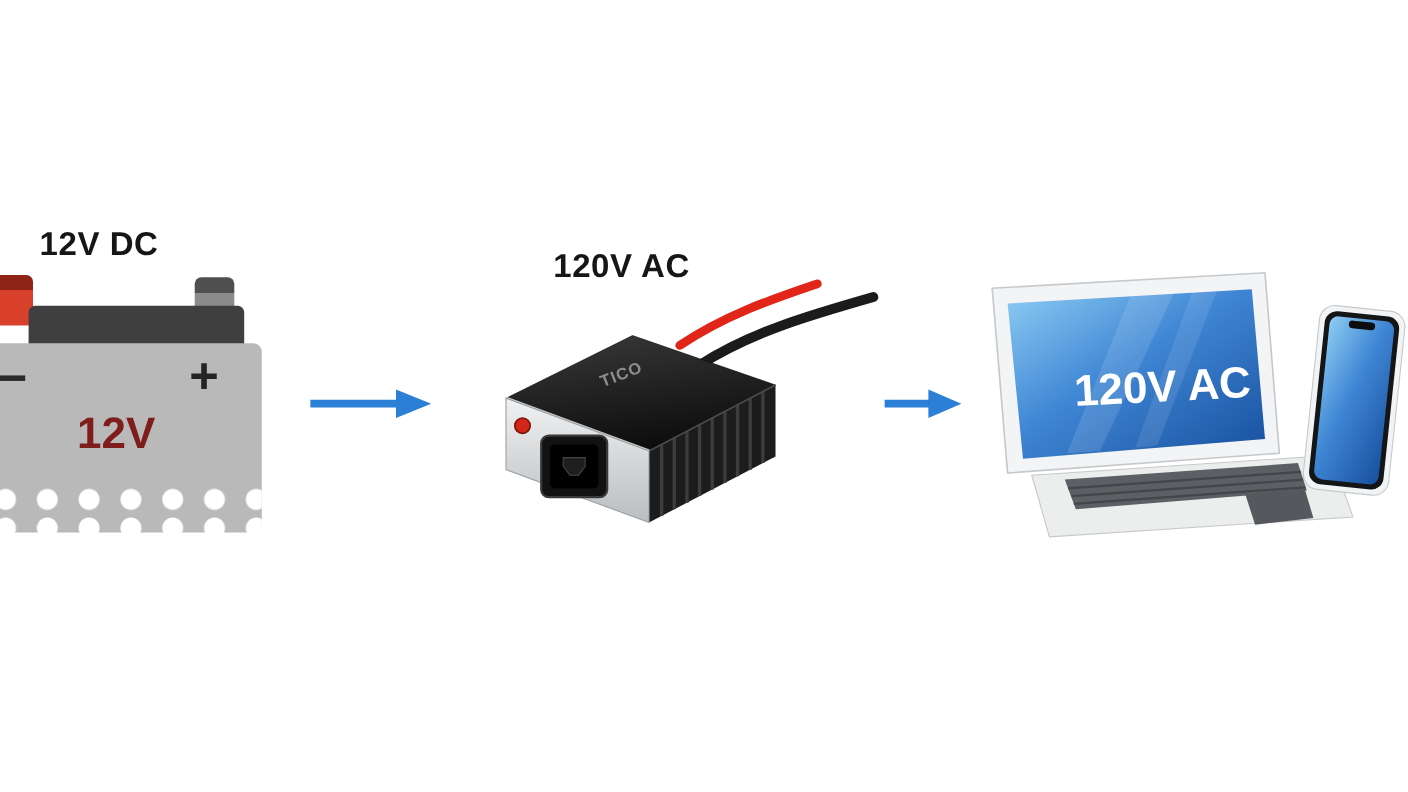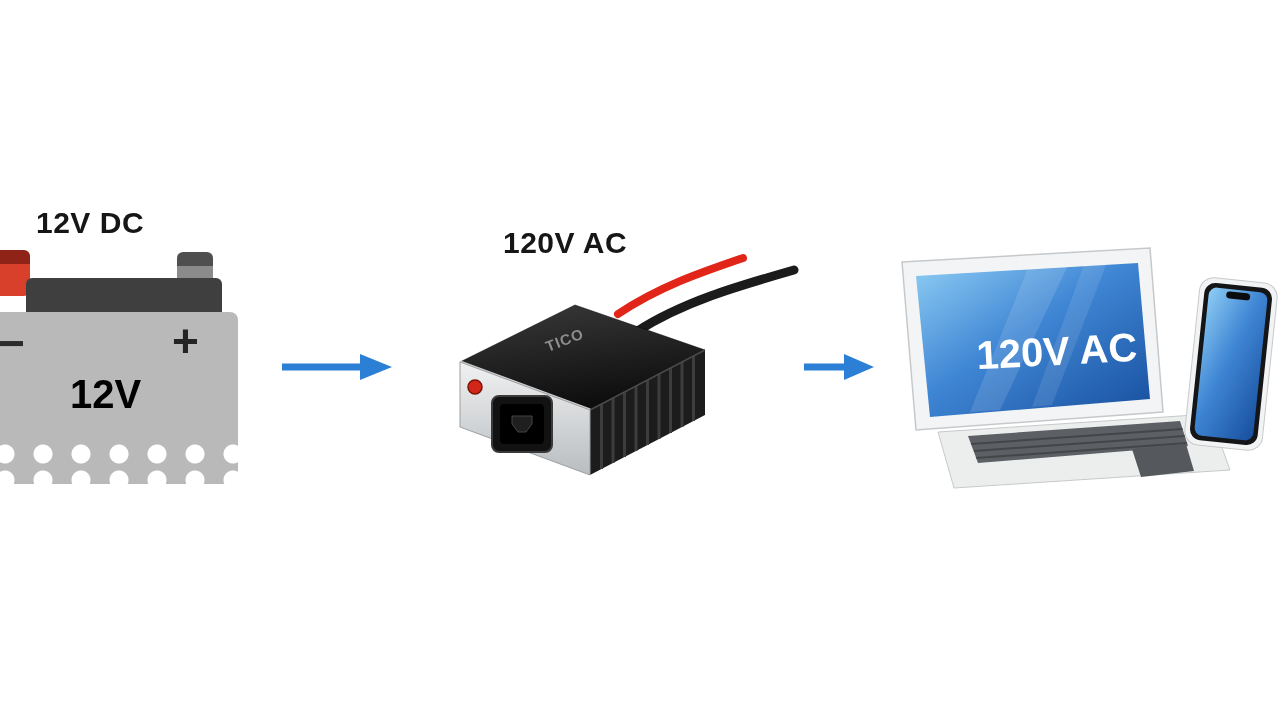--- a/index.html
+++ b/index.html
@@ -30,21 +30,21 @@
     position:absolute; left:-14px; top:312px; width:252px; height:172px;
     background:#b9b9b9; border-radius:0 8px 8px 8px;
   }
   .battery-body .minus {
     position:absolute; left:12px; top:8px; font-size:46px; font-weight:bold; color:#2b2b2b; line-height:1;
   }
   .battery-body .plus {
     position:absolute; left:186px; top:6px; font-size:46px; font-weight:bold; color:#242424; line-height:1;
   }
   .battery-body .body-voltage {
-    position:absolute; left:84px; top:62px; font-size:40px; font-weight:bold; color:#000000; line-height:1;
+    position:absolute; left:84px; top:62px; font-size:40px; font-weight:bold; color:#7f1d1d; line-height:1;
   }
   .scallops {
     position:absolute; left:0; right:0; height:20px;
     background-image:radial-gradient(circle 10px at 19px 10px, #ffffff 9px, rgba(255,255,255,0) 10px);
     background-size:38px 20px; background-repeat:repeat-x;
   }
   .scallops.s1 { top:132px; }
   .scallops.s2 { top:158px; }
   
   .arrow-svg { position:absolute; }

